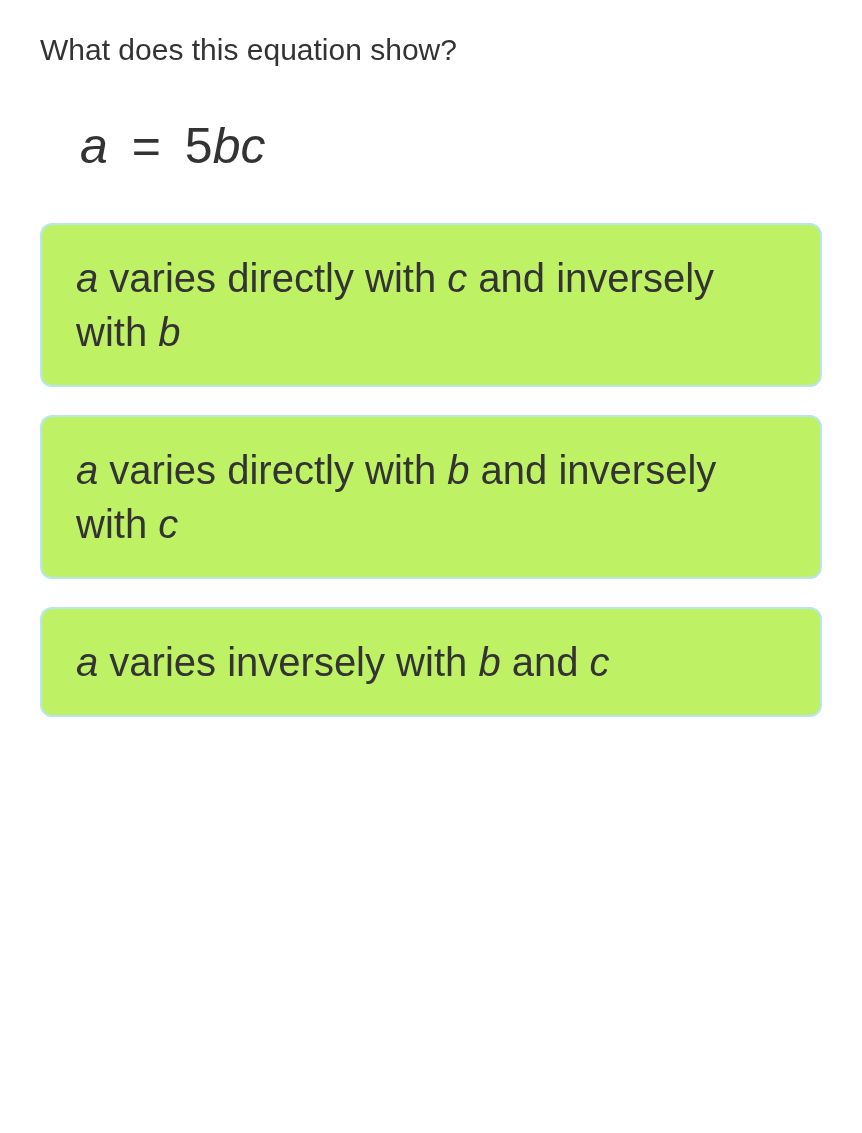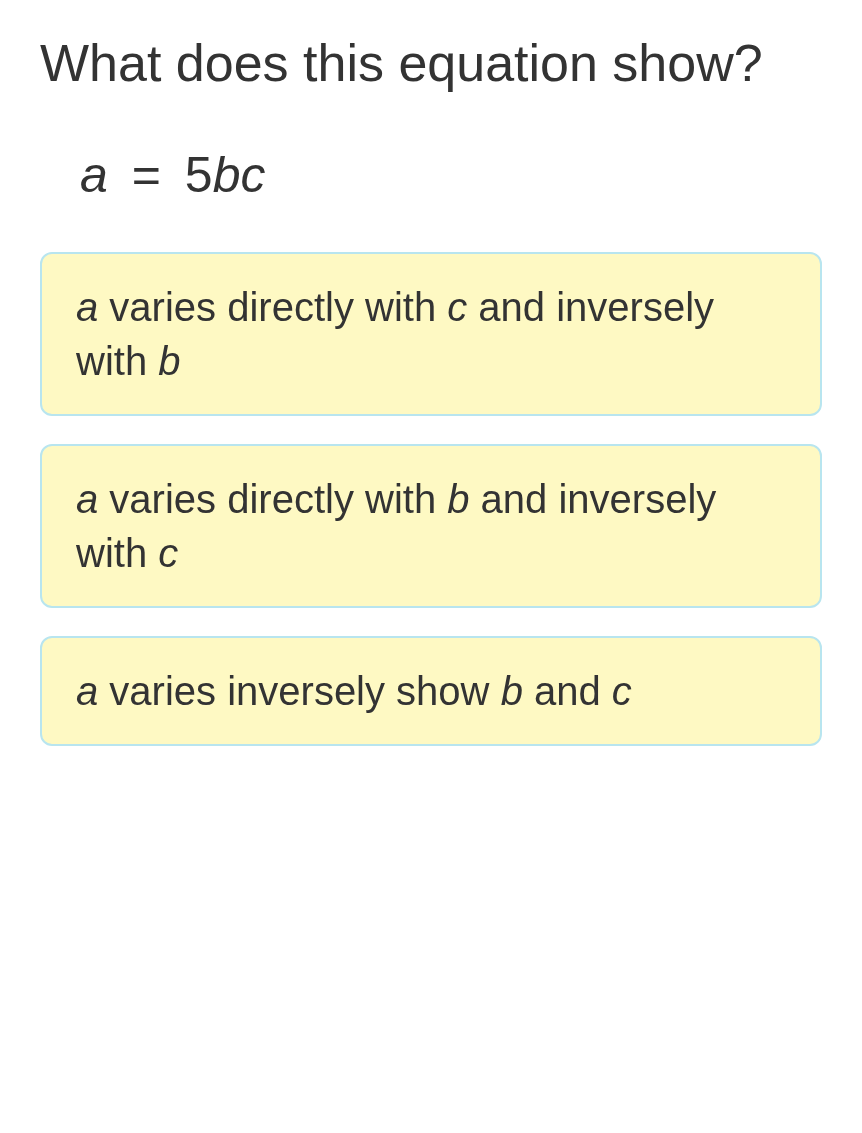--- a/index.html
+++ b/index.html
@@ -4,21 +4,21 @@
 <style>
   * { box-sizing: border-box; margin: 0; padding: 0; }
   body {
     font-family: Verdana, Geneva, sans-serif;
     background: #ffffff;
     width: 862px;
     padding: 30px 40px;
     color: #333333;
   }
   .question {
-    font-size: 52px;
+    font-size: 30px;
     color: #333333;
     margin-bottom: 48px;
     line-height: 1.3;
   }
   .equation {
     font-size: 50px;
     font-style: italic;
     color: #333333;
     margin-left: 40px;
     margin-bottom: 48px;
@@ -37,21 +37,21 @@
     gap: 28px;
   }
   .option {
     border: 2px solid #b8e5ef;
     border-radius: 12px;
     padding: 26px 34px;
     font-size: 40px;
     color: #333333;
     line-height: 1.35;
     cursor: pointer;
-    background: #fef9c3;
+    background: #bef264;
   }
   .option .ital {
     font-style: italic;
   }
 </style>
 </head>
 <body>
 
 <div class="question">What does this equation show?</div>
 
@@ -66,16 +66,16 @@
   <div class="option">
     <span class="ital">a</span><span> varies directly with </span><span class="ital">c</span><span> and inversely with </span><span class="ital">b</span>
   </div>
 
   <div class="option">
     <span class="ital">a</span><span> varies directly with </span><span class="ital">b</span><span> and inversely with </span><span class="ital">c</span>
   </div>
 
 
   <div class="option">
-    <span class="ital">a</span><span> varies inversely show </span><span class="ital">b</span><span> and </span><span class="ital">c</span>
+    <span class="ital">a</span><span> varies inversely with </span><span class="ital">b</span><span> and </span><span class="ital">c</span>
   </div>
 
 </div>
 
 </body></html>

